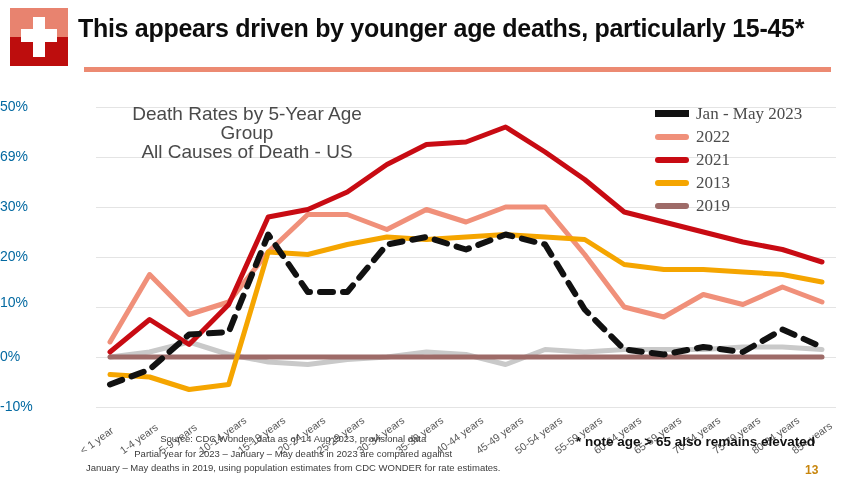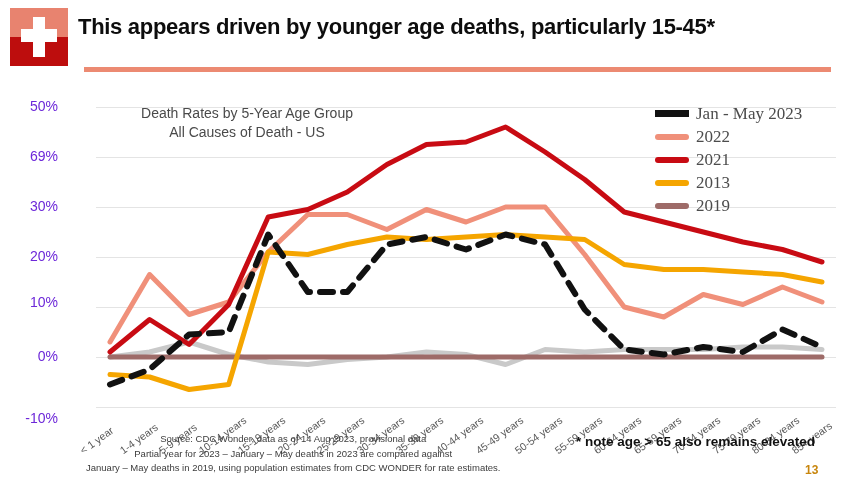--- a/index.html
+++ b/index.html
@@ -42,21 +42,21 @@
   .logo .cross-h {
     position: absolute; left: 11px; top: 21px;
     width: 36px; height: 13px;
     background: #ffffff;
   }
 
   .slide-title {
     position: absolute;
     left: 78px;
     top: 14px;
-    font-size: 22px;
+    font-size: 25px;
     font-weight: bold;
     letter-spacing: -0.3px;
     color: #0d0d0d;
     white-space: nowrap;
   }
   .title-rule {
     position: absolute;
     left: 84px;
     top: 67px;
     width: 747px;
@@ -83,23 +83,22 @@
     position: absolute;
     left: 0;
     width: 740px;
     height: 1px;
     background: #e4e4e4;
   }
   .ytick {
     position: absolute;
     right: 778px;
     width: 58px;
-    text-align: right;
     font-size: 14px;
-    color: #6d28d9;
+    color: #0369a1;
     transform: translateY(-9px);
   }
   .xtick {
     position: absolute;
     top: 306px;
     font-size: 10.5px;
     color: #555555;
     white-space: nowrap;
     transform-origin: left top;
     transform: rotate(-36deg) translate(-46px, 8px);
@@ -109,21 +108,21 @@
     left: 0; top: 0;
     width: 740px; height: 300px;
     overflow: visible;
   }
 
   
   .chart-caption {
     position: absolute;
     left: 112px;
     top: 12px;
-    font-size: 14px;
+    font-size: 19px;
     line-height: 19px;
     color: #4a4a4a;
     text-align: center;
     width: 270px;
   }
 
   
   .legend {
     position: absolute;
     left: 655px;
@@ -202,21 +201,21 @@
     <div id="gridlines">
         <div class="gridline" style="top: 300px;"></div>
         <div class="gridline" style="top: 250px;"></div>
         <div class="gridline" style="top: 200px;"></div>
         <div class="gridline" style="top: 150px;"></div>
         <div class="gridline" style="top: 100px;"></div>
         <div class="gridline" style="top: 50px;"></div>
         <div class="gridline" style="top: 0px;"></div>
       </div>
     <div id="yticks">
-        <div class="ytick" style="top: 312px; margin-left: 8px;">-10%</div>
+        <div class="ytick" style="top: 300px; margin-left: 8px;">-10%</div>
         <div class="ytick" style="top: 250px;">0%</div>
         <div class="ytick" style="top: 196px;">10%</div>
         <div class="ytick" style="top: 150px;">20%</div>
         <div class="ytick" style="top: 100px;">30%</div>
         <div class="ytick" style="top: 50px;">69%</div>
         <div class="ytick" style="top: 0px;">50%</div>
       </div>
     <div id="xticks">
         <div class="xtick" style="left: 14px;">&lt; 1 year</div>
         <div class="xtick" style="left: 53.6px;">1-4 years</div>

